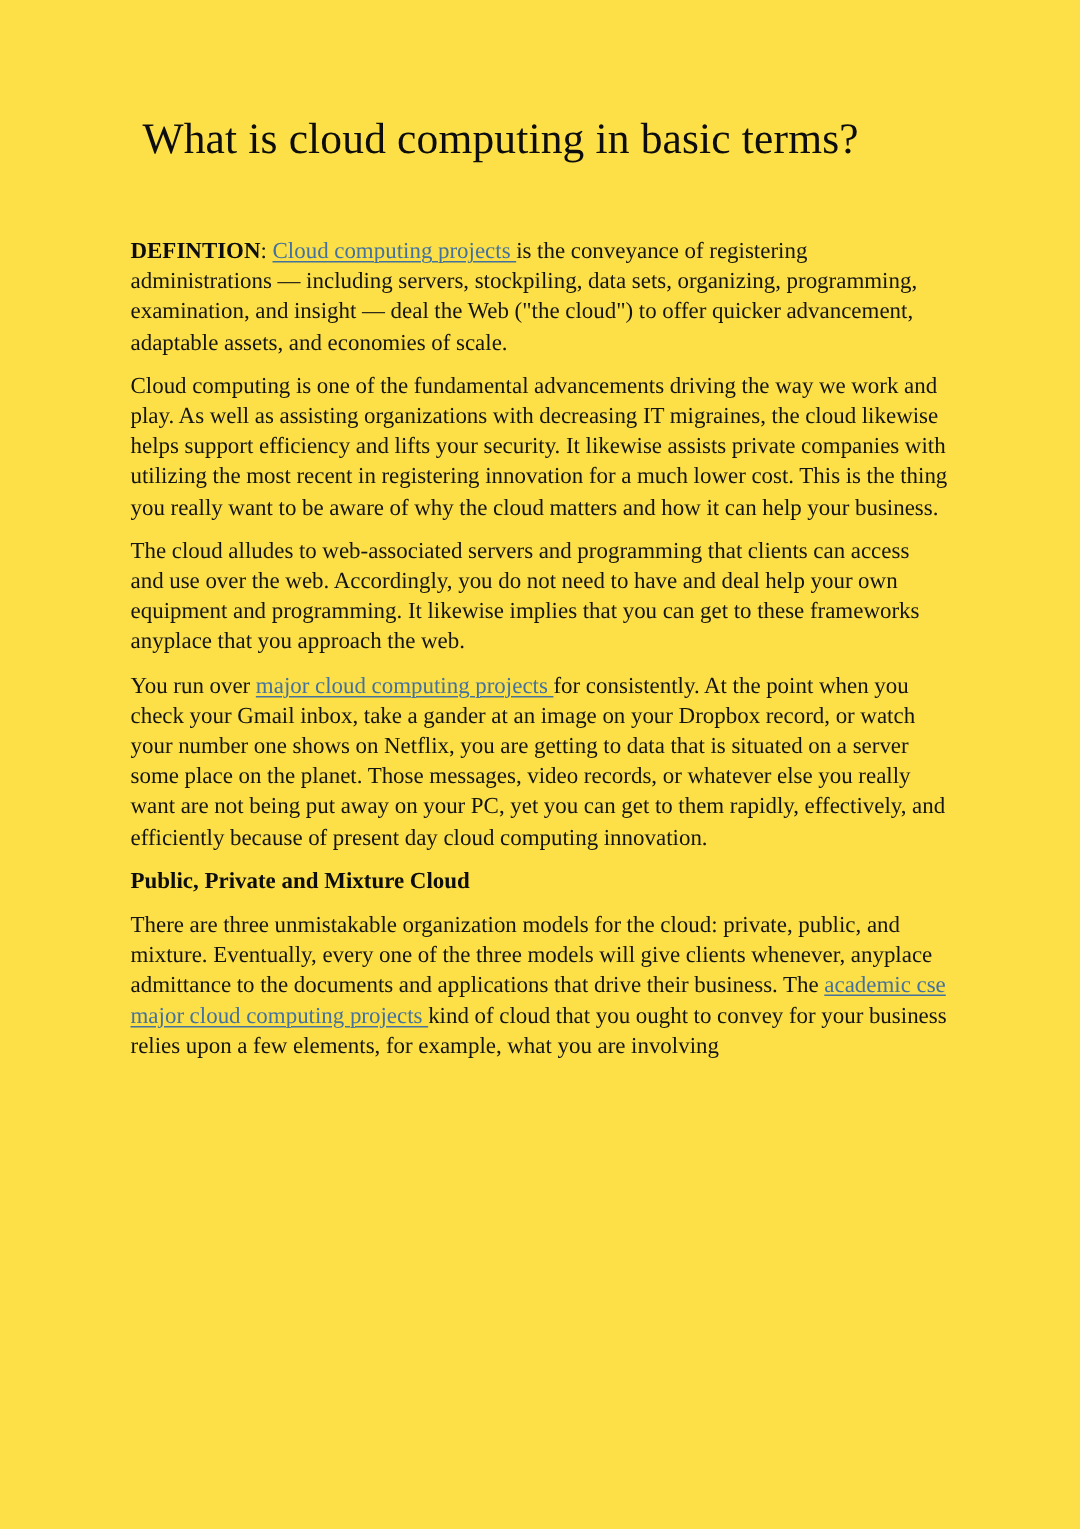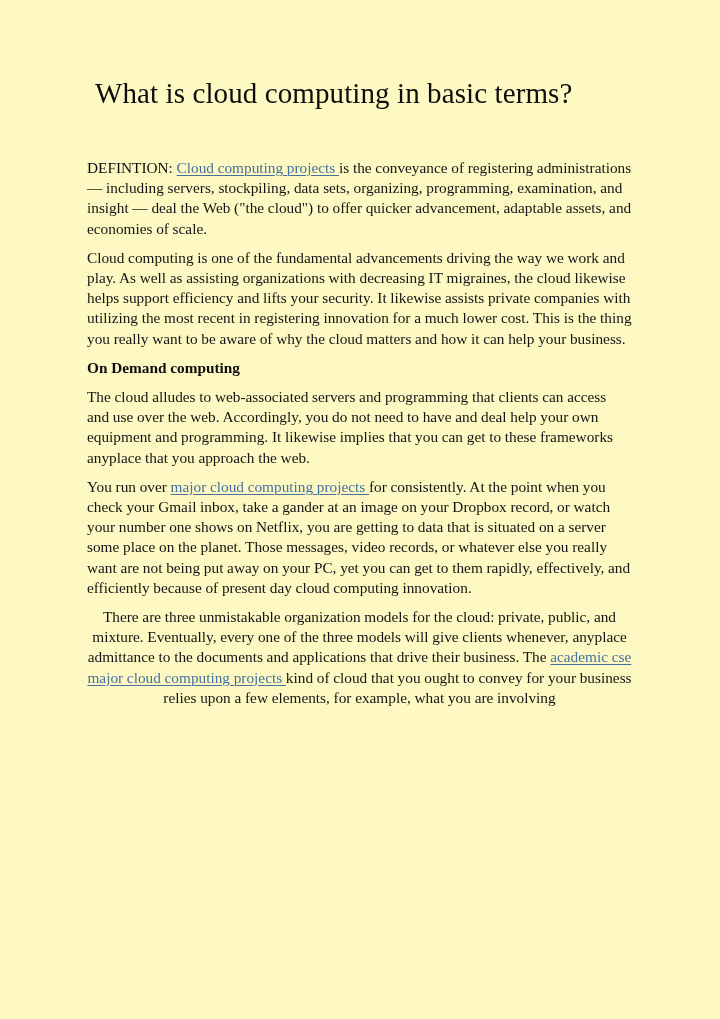--- a/index.html
+++ b/index.html
@@ -12,21 +12,21 @@
     height: 1019px;
     overflow: hidden;
     font-family: "Liberation Serif", "DejaVu Serif", serif;
     color: #141414;
     -webkit-font-smoothing: antialiased;
   }
   .page {
     position: relative;
     width: 720px;
     height: 1019px;
-    background: #fef9c3;
+    background: #fde047;
     box-sizing: border-box;
   }
   .content {
     position: absolute;
     left: 87px;
     top: 76px;
     width: 545px;
   }
   .doc-title {
     font-family: "Liberation Serif", "DejaVu Serif", serif;
@@ -44,31 +44,30 @@
   p.para {
     font-size: 15.3px;
     line-height: 20.2px;
     margin: 0 0 9px 0;
     text-align: left;
     color: #141414;
     word-spacing: -0.1px;
   }
   p.para:last-child {
     margin-bottom: 16px;
-    text-align: center;
   }
   h2.section-heading {
     font-size: 15.3px;
     line-height: 20.2px;
     font-weight: 700;
     margin: 0 0 9px 0;
     color: #0d0d0d;
   }
   .strong-lead {
-    font-weight: 400;
+    font-weight: 700;
     color: #0d0d0d;
   }
   a.doc-link {
     color: #44719e;
     text-underline-offset: 1.5px;
     text-decoration-thickness: 1px;
   }
 </style>
 </head>
 <body>
@@ -77,24 +76,24 @@
   <div class="content">
 
     <h1 class="doc-title">What is cloud computing in basic terms?</h1>
 
     <div class="body-block">
 
       <p class="para"><span class="strong-lead">DEFINTION</span><span>: </span><a class="doc-link" href="#">Cloud computing projects </a><span>is the conveyance of registering administrations — including servers, stockpiling, data sets, organizing, programming, examination, and insight — deal the Web ("the cloud") to offer quicker advancement, adaptable assets, and economies of scale.</span></p>
 
       <p class="para">Cloud computing is one of the fundamental advancements driving the way we work and play. As well as assisting organizations with decreasing IT migraines, the cloud likewise helps support efficiency and lifts your security. It likewise assists private companies with utilizing the most recent in registering innovation for a much lower cost. This is the thing you really want to be aware of why the cloud matters and how it can help your business.</p>
 
-      <h2 class="section-heading">On Demand computing</h2>
 
       <p class="para">The cloud alludes to web-associated servers and programming that clients can access and use over the web. Accordingly, you do not need to have and deal help your own equipment and programming. It likewise implies that you can get to these frameworks anyplace that you approach the web.</p>
 
       <p class="para"><span>You run over </span><a class="doc-link" href="#">major cloud computing projects </a><span>for consistently. At the point when you check your Gmail inbox, take a gander at an image on your Dropbox record, or watch your number one shows on Netflix, you are getting to data that is situated on a server some place on the planet. Those messages, video records, or whatever else you really want are not being put away on your PC, yet you can get to them rapidly, effectively, and efficiently because of present day cloud computing innovation.</span></p>
 
+      <h2 class="section-heading">Public, Private and Mixture Cloud</h2>
 
       <p class="para"><span>There are three unmistakable organization models for the cloud: private, public, and mixture. Eventually, every one of the three models will give clients whenever, anyplace admittance to the documents and applications that drive their business. The </span><a class="doc-link" href="#">academic cse major cloud computing projects </a><span>kind of cloud that you ought to convey for your business relies upon a few elements, for example, what you are involving</span></p>
 
     </div>
   </div>
 </div>
 
 </body></html>

